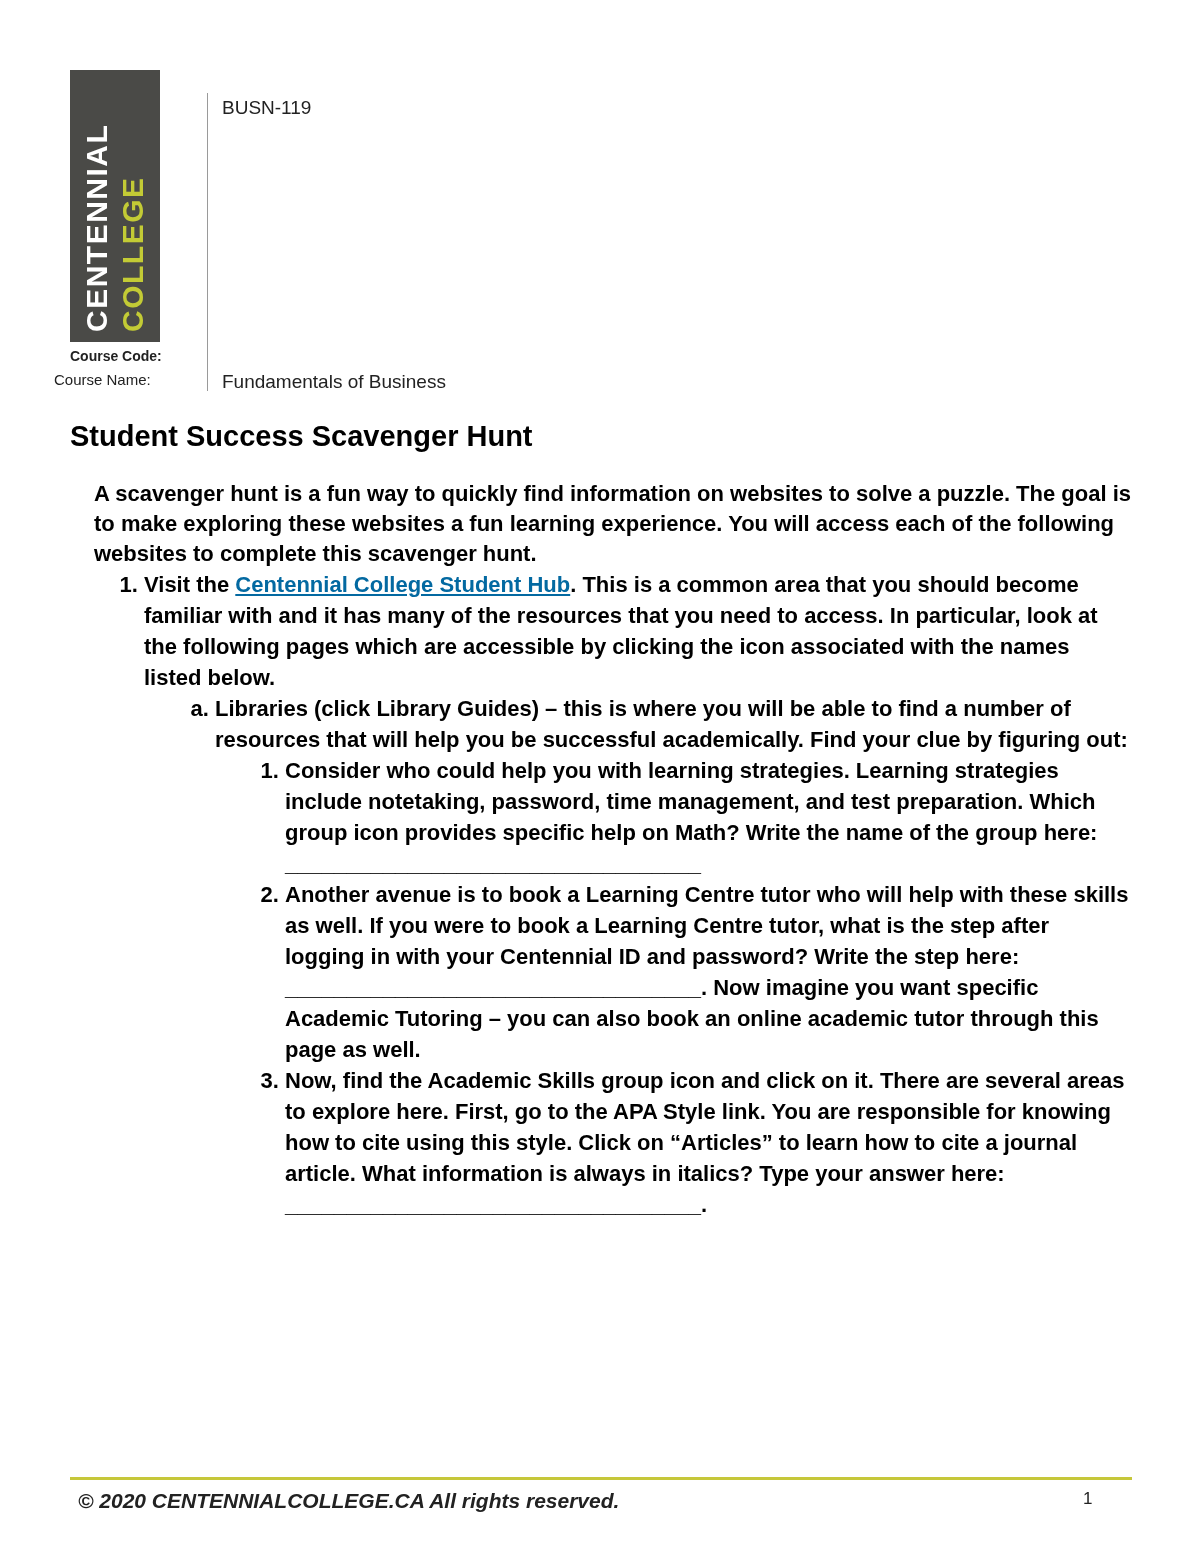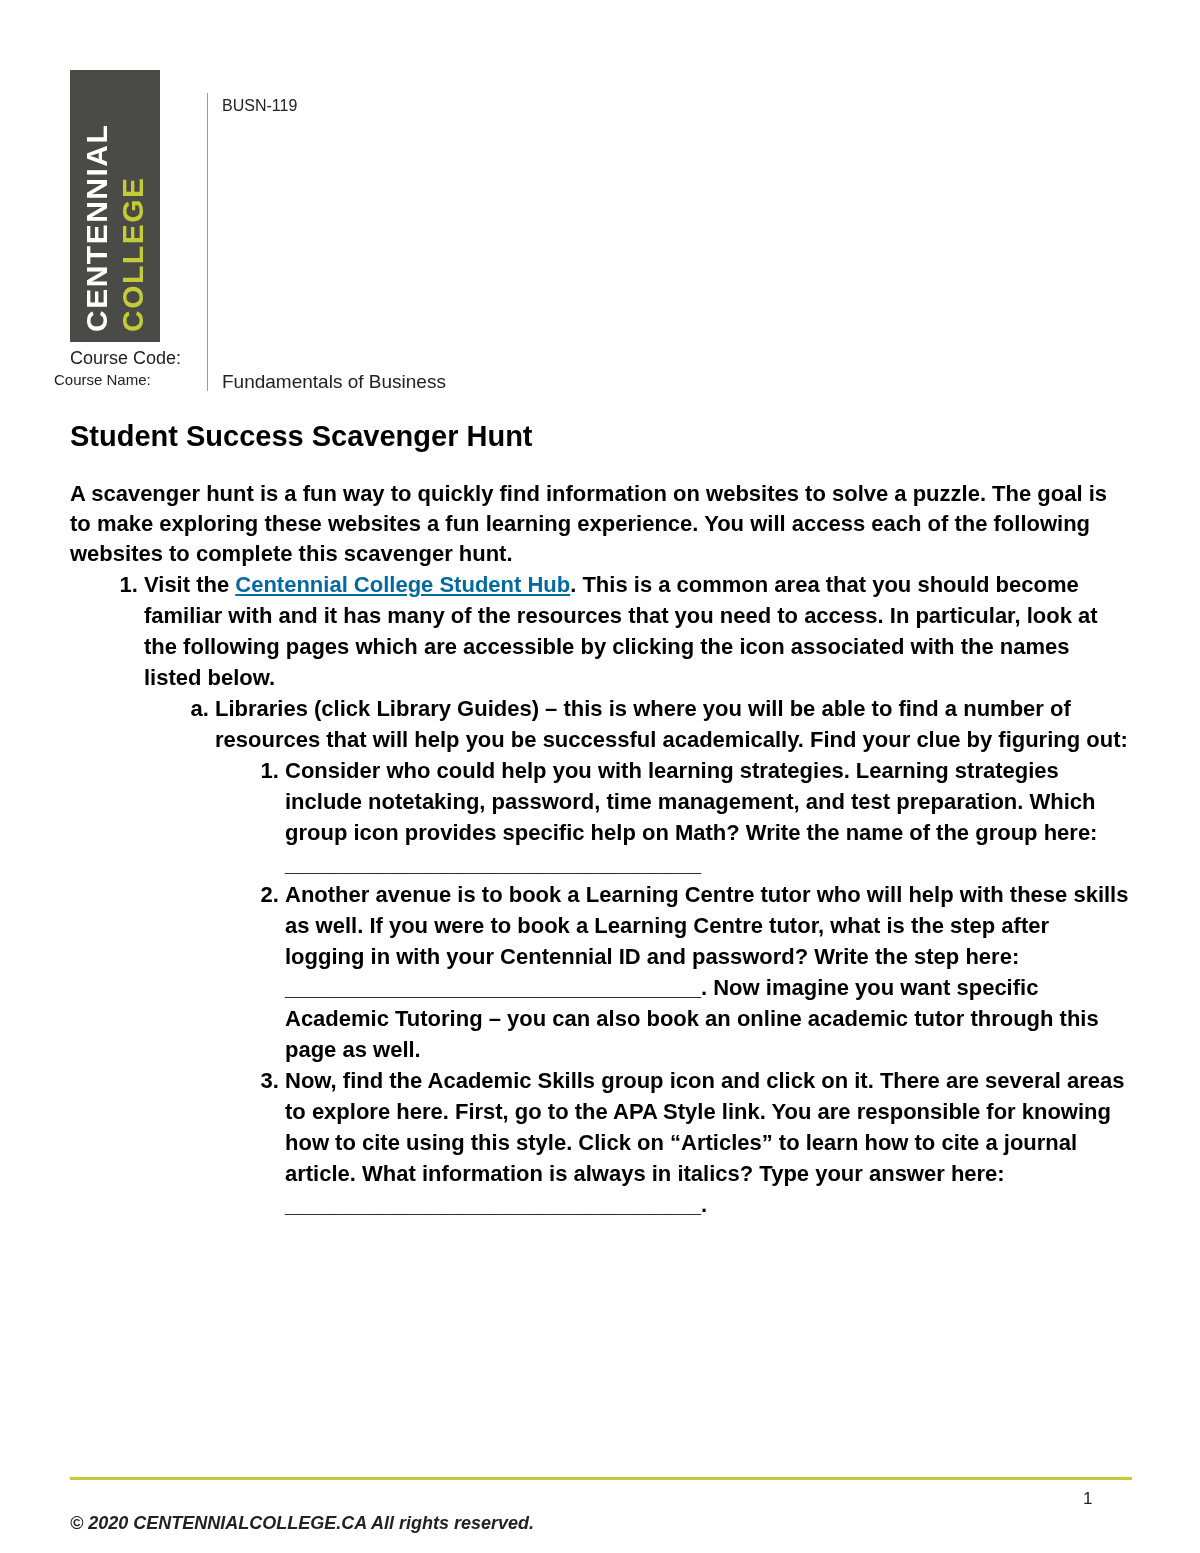--- a/index.html
+++ b/index.html
@@ -49,28 +49,29 @@
   }
   .header-divider {
     position: absolute;
     left: 207px; top: 93px;
     width: 1px; height: 298px;
     background: #9a9a9a;
   }
   .busn {
     position: absolute;
     left: 222px; top: 97px;
-    font-size: 16px;
+    font-size: 19px;
     color: #222;
   }
   .course-code-label {
     position: absolute;
     left: 70px; top: 348px;
-    font-size: 18px;
-    color: #222;
+    font-size: 14px;
+    color: #222;
+    font-weight: bold;
   }
   .course-name-label {
     position: absolute;
     left: 54px; top: 371px;
     font-size: 15px;
     color: #222;
   }
   .course-name-value {
     position: absolute;
     left: 222px; top: 371px;
@@ -86,20 +87,21 @@
   }
   h1.doc-title {
     font-size: 29px;
     font-weight: bold;
     margin-bottom: 26px;
   }
   p.intro {
     font-size: 22px;
     font-weight: bold;
     line-height: 30px;
+    margin-left: 24px;
   }
   h2.section-heading {
     font-size: 29px;
     font-weight: bold;
     margin-top: 96px;
     margin-bottom: 32px;
   }
   ol.level1 {
     list-style-type: decimal;
     padding-left: 74px;
@@ -126,26 +128,25 @@
   
   .footer-line {
     position: absolute;
     left: 70px; top: 1477px;
     width: 1062px;
     height: 0;
     border-top: 3px solid #c6c73a;
   }
   .footer-copy {
     position: absolute;
-    left: 70px; top: 1489px;
-    font-size: 18px;
+    left: 78px; top: 1489px;
+    font-size: 21px;
     font-style: italic;
     font-weight: bold;
     color: #222;
-    margin-top: 24px;
   }
   .footer-pagenum {
     position: absolute;
     left: 1083px; top: 1489px;
     font-size: 17px;
     color: #222;
   }
 </style>
 </head>
 <body>

